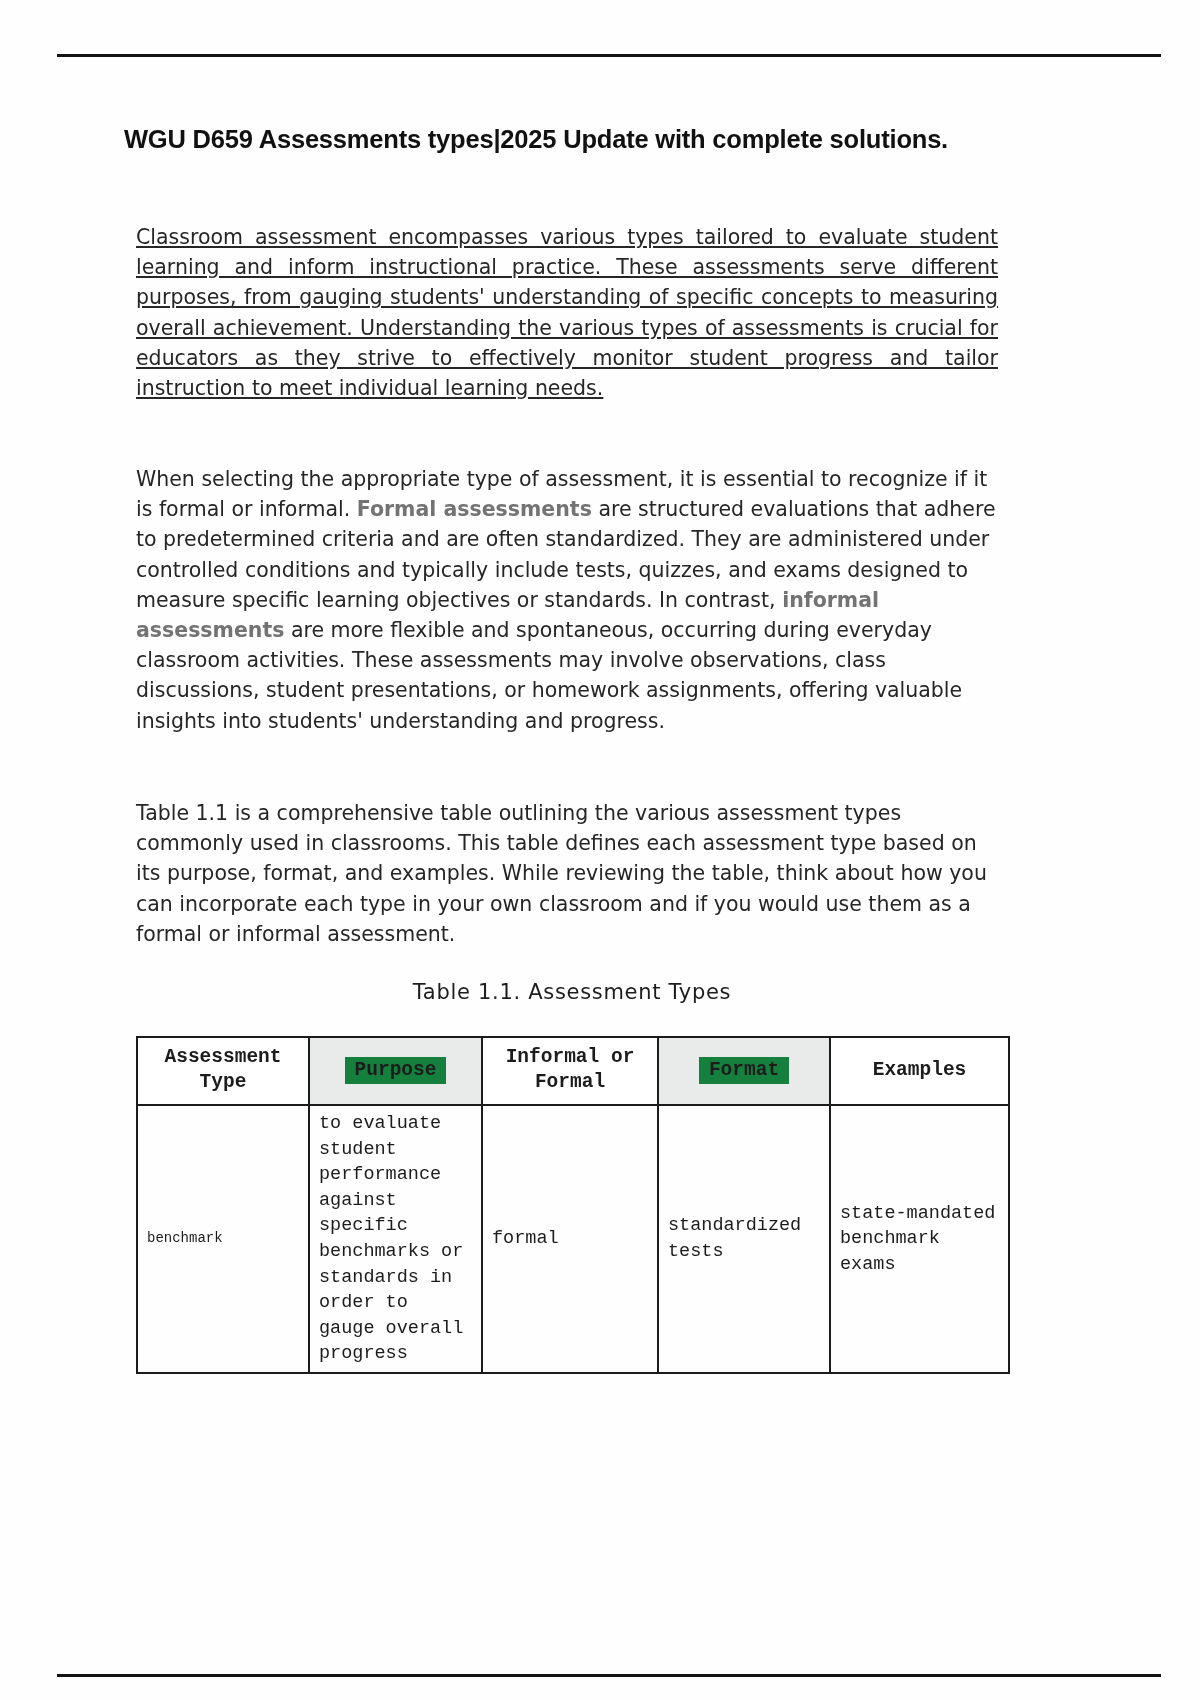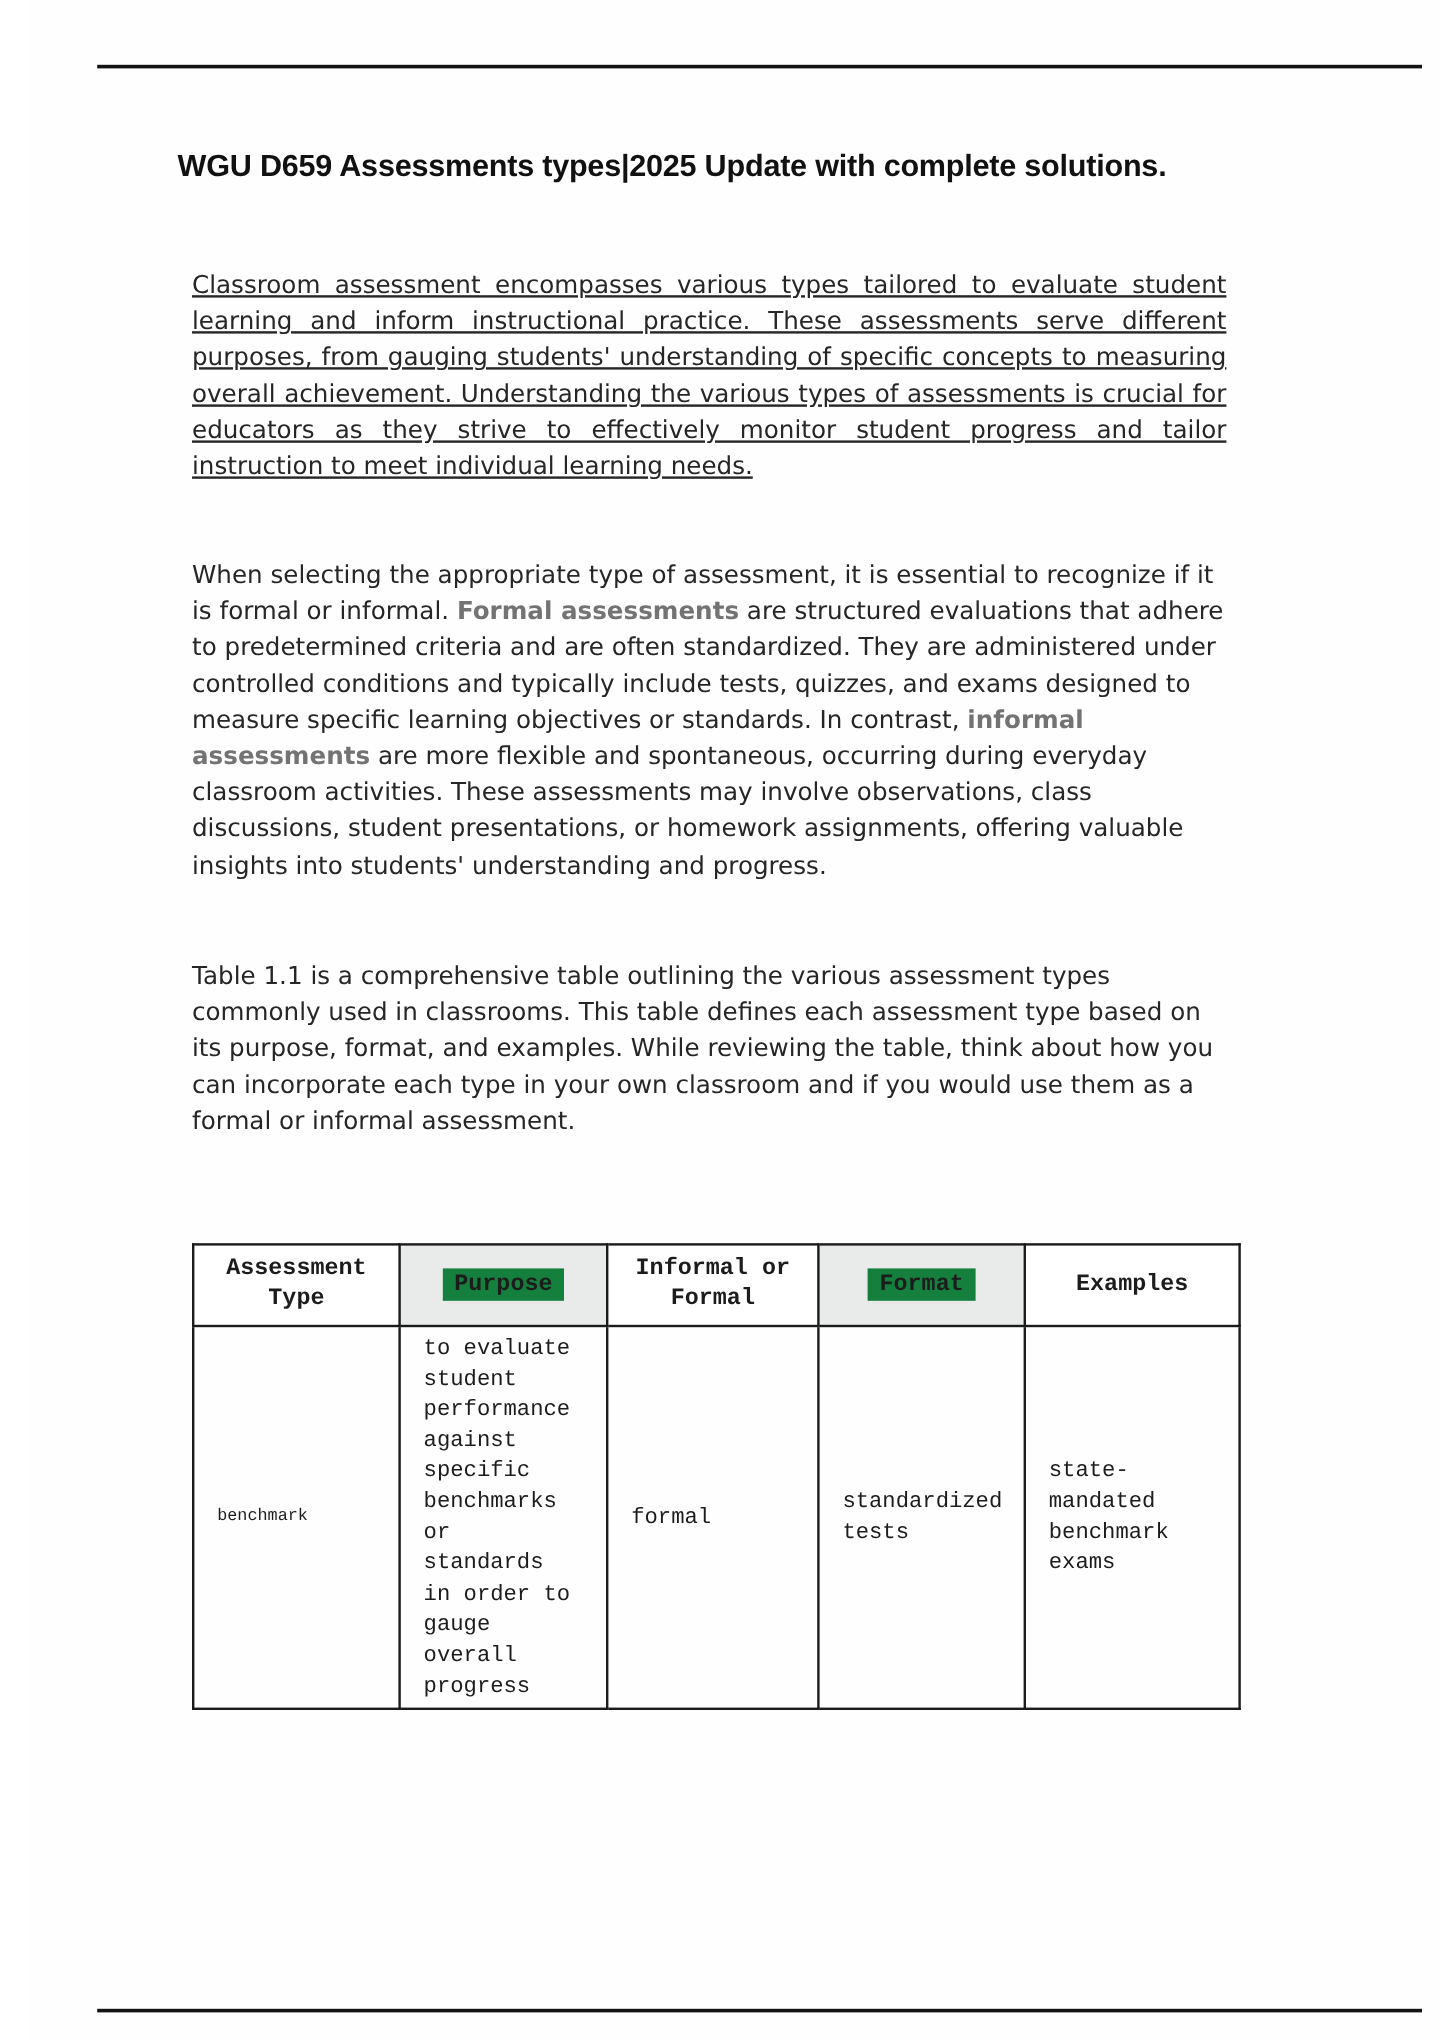--- a/index.html
+++ b/index.html
@@ -14,21 +14,20 @@
     position: relative;
     font-family: "DejaVu Sans", sans-serif;
     color: #1a1a1a;
     overflow: hidden;
   }
 
   .page {
     position: absolute;
     inset: 0;
     background: #fefefe;
-    margin-left: 24px;
   }
 
   
   .rule {
     position: absolute;
     left: 57px;
     width: 1104px;
     height: 3px;
     background: #131313;
   }
@@ -89,21 +88,21 @@
     top: 1036px;
     width: 872px;
     border-collapse: collapse;
     table-layout: fixed;
     font-family: Liberation Mono, monospace;
     font-size: 18.5px;
     color: #1c1c1c;
   }
   table.assess td, table.assess th {
     border: 2.2px solid #1b1b1b;
-    padding: 5px 19px;
+    padding: 5px 9px;
     vertical-align: middle;
     text-align: left;
     font-weight: normal;
     line-height: 25.6px;
   }
   table.assess thead th {
     text-align: center;
     font-weight: bold;
     font-size: 19.5px;
     line-height: 25px;
@@ -149,20 +148,21 @@
   <div class="rule bottom"></div>
 
   <div class="doc-title">WGU D659 Assessments types|2025 Update with complete solutions.</div>
 
   <div class="body-block p1">Classroom assessment encompasses various types tailored to evaluate student learning and inform instructional practice. These assessments serve different purposes, from gauging students' understanding of specific concepts to measuring overall achievement. Understanding the various types of assessments is crucial for educators as they strive to effectively monitor student progress and tailor instruction to meet individual learning needs.</div>
 
   <div class="body-block p2 ragged" id="para2">When selecting the appropriate type of assessment, it is essential to recognize if it is formal or informal. <b>Formal assessments</b> are structured evaluations that adhere to predetermined criteria and are often standardized. They are administered under controlled conditions and typically include tests, quizzes, and exams designed to measure specific learning objectives or standards. In contrast, <b>informal assessments</b> are more flexible and spontaneous, occurring during everyday classroom activities. These assessments may involve observations, class discussions, student presentations, or homework assignments, offering valuable insights into students' understanding and progress.</div>
 
   <div class="body-block p3 ragged">Table 1.1 is a comprehensive table outlining the various assessment types commonly used in classrooms. This table defines each assessment type based on its purpose, format, and examples. While reviewing the table, think about how you can incorporate each type in your own classroom and if you would use them as a formal or informal assessment.</div>
 
+  <div class="table-caption">Table 1.1. Assessment Types</div>
 
   <table class="assess">
     <colgroup>
       <col class="c1">
         <col class="c2">
         <col class="c3">
         <col class="c4">
         <col class="c5">
     </colgroup>
     <thead>

